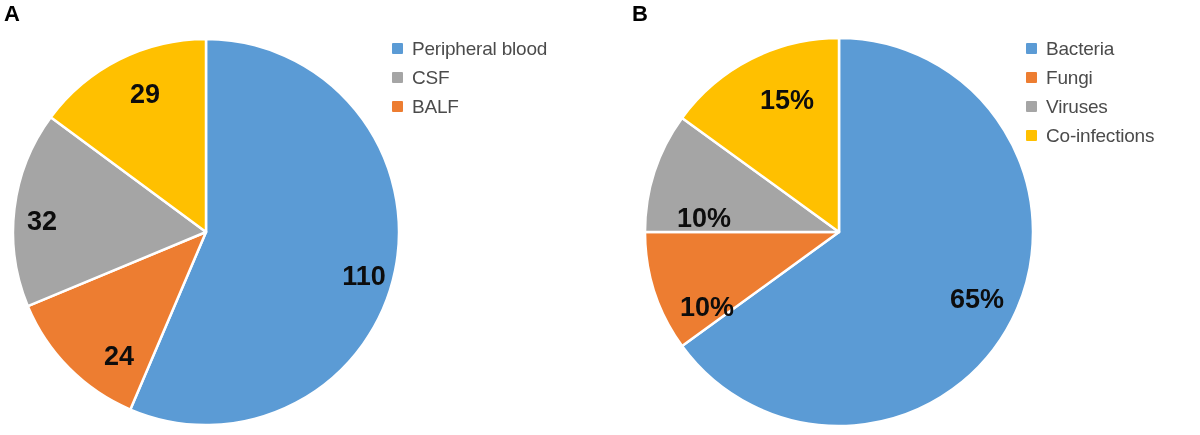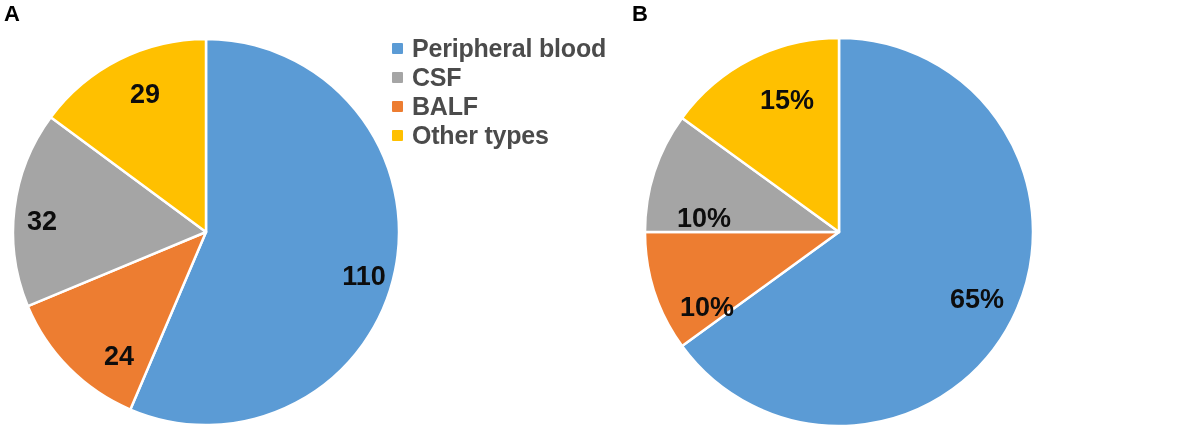--- a/index.html
+++ b/index.html
@@ -67,22 +67,22 @@
     height: 29px;
   }
   .legend-swatch {
     width: 11px;
     height: 11px;
     flex: 0 0 11px;
     margin-right: 9px;
     border-radius: 1px;
   }
   .legend-text {
-    font-size: 25px;
-    font-weight: bold;
+    font-size: 19px;
+    font-weight: normal;
     color: #4b4b4b;
     white-space: nowrap;
     letter-spacing: -0.2px;
   }
 </style>
 </head>
 <body>
 
 <div class="panel" id="panel-a">
 
@@ -107,37 +107,51 @@
         <span class="legend-text">Peripheral blood</span>
       </div>
       <div class="legend-row">
         <span class="legend-swatch" style="background: rgb(165, 165, 165);"></span>
         <span class="legend-text">CSF</span>
       </div>
       <div class="legend-row">
         <span class="legend-swatch" style="background: rgb(237, 125, 49);"></span>
         <span class="legend-text">BALF</span>
       </div>
-      <div class="legend-row">
-        <span class="legend-swatch" style="background: rgb(255, 192, 0);"></span>
-        <span class="legend-text">Other types</span>
-      </div>
     </div>
 </div>
 
 <div class="panel" id="panel-b">
 
   <div class="panel-label">B</div>
 
   <div class="pie-wrap" id="pie-b-wrap">
     <svg class="pie-svg" viewBox="0 0 390 390" id="pie-b-svg">
         <path d="M 195 195 L 195.00 1.00 A 194 194 0 1 1 38.05 309.03 Z" fill="#5b9bd5" stroke="#ffffff" stroke-width="2.5" stroke-linejoin="round"></path>
         <path d="M 195 195 L 38.05 309.03 A 194 194 0 0 1 1.00 195.00 Z" fill="#ed7d31" stroke="#ffffff" stroke-width="2.5" stroke-linejoin="round"></path>
         <path d="M 195 195 L 1.00 195.00 A 194 194 0 0 1 38.05 80.97 Z" fill="#a5a5a5" stroke="#ffffff" stroke-width="2.5" stroke-linejoin="round"></path>
         <path d="M 195 195 L 38.05 80.97 A 194 194 0 0 1 195.00 1.00 Z" fill="#ffc000" stroke="#ffffff" stroke-width="2.5" stroke-linejoin="round"></path>
         <text x="333" y="264" class="slice-label" font-size="27">65%</text>
         <text x="63" y="272" class="slice-label" font-size="27">10%</text>
         <text x="60" y="183" class="slice-label" font-size="27">10%</text>
         <text x="143" y="65" class="slice-label" font-size="27">15%</text>
       </svg>
   </div>
 
+  <div class="legend" id="legend-b">
+      <div class="legend-row">
+        <span class="legend-swatch" style="background: rgb(91, 155, 213);"></span>
+        <span class="legend-text">Bacteria</span>
+      </div>
+      <div class="legend-row">
+        <span class="legend-swatch" style="background: rgb(237, 125, 49);"></span>
+        <span class="legend-text">Fungi</span>
+      </div>
+      <div class="legend-row">
+        <span class="legend-swatch" style="background: rgb(165, 165, 165);"></span>
+        <span class="legend-text">Viruses</span>
+      </div>
+      <div class="legend-row">
+        <span class="legend-swatch" style="background: rgb(255, 192, 0);"></span>
+        <span class="legend-text">Co-infections</span>
+      </div>
+    </div>
 </div>
 
 </body></html>

